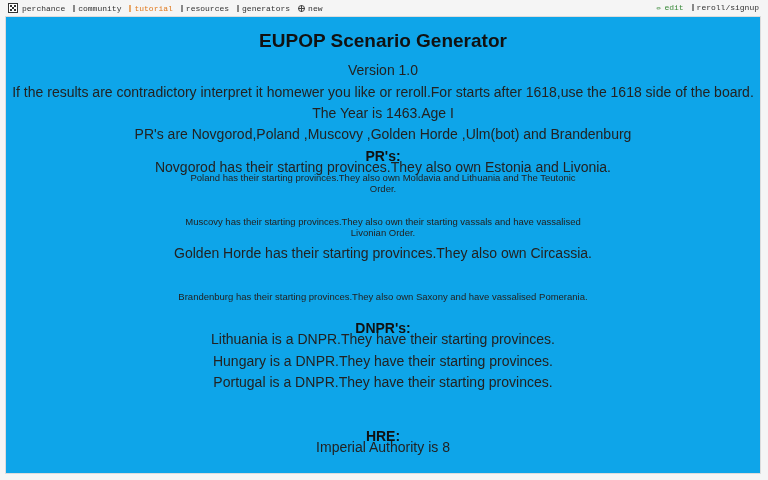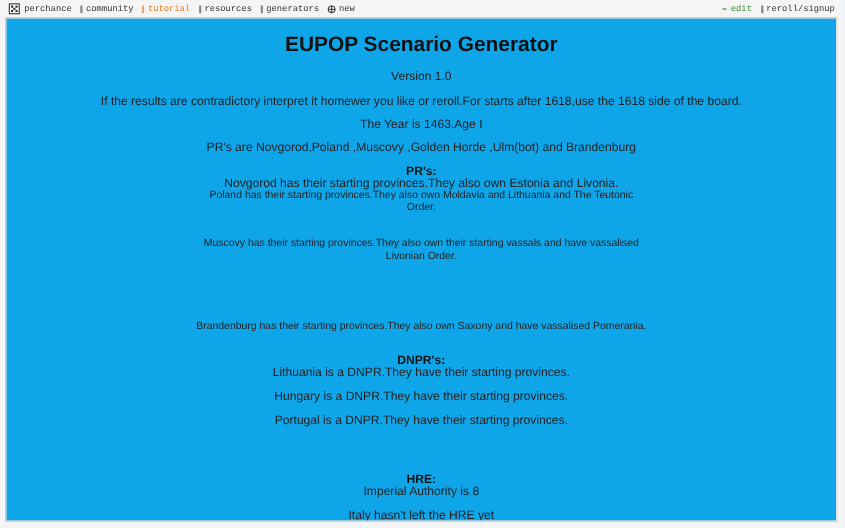--- a/index.html
+++ b/index.html
@@ -120,21 +120,21 @@
       position: absolute;
       left: 0; right: 0;
       top: 13px;
       font-size: 19px;
       font-weight: bold;
       color: #111;
     }
     .para {
       position: absolute;
       left: 0; right: 0;
-      font-size: 11px;
+      font-size: 14px;
       line-height: 11px;
       color: #222;
     }
     .block {
       position: absolute;
       left: 50%;
       transform: translateX(-50%);
       width: 410px;
       font-size: 9.5px;
       line-height: 11px;
@@ -198,23 +198,23 @@
 
   <div class="para" style="top:48px">Version 1.0</div>
   <div class="para" style="top:70px">If the results are contradictory interpret it homewer you like or reroll.For starts after 1618,use the 1618 side of the board.</div>
   <div class="para" style="top:91px">The Year is 1463.Age I</div>
   <div class="para" style="top:112px">PR's are Novgorod,Poland ,Muscovy ,Golden Horde ,Ulm(bot) and Brandenburg</div>
 
   <div class="para heading-b" style="top:134px">PR's:</div>
   <div class="para" style="top:145px">Novgorod has their starting provinces.They also own Estonia and Livonia.</div>
   <div class="block" style="top:155px">Poland has their starting provinces.They also own Moldavia and Lithuania and The Teutonic Order.</div>
   <div class="block" style="top:199px">Muscovy has their starting provinces.They also own their starting vassals and have vassalised Livonian Order.</div>
+  <div class="para" style="top:231px">Golden Horde has their starting provinces.They also own Circassia.</div>
   <div class="block" style="top:274px">Brandenburg has their starting provinces.They also own Saxony and have vassalised Pomerania.</div>
 
   <div class="para heading-b" style="top:306px">DNPR's:</div>
   <div class="para" style="top:317px">Lithuania is a DNPR.They have their starting provinces.</div>
   <div class="para" style="top:339px">Hungary is a DNPR.They have their starting provinces.</div>
   <div class="para" style="top:360px">Portugal is a DNPR.They have their starting provinces.</div>
 
   <div class="para heading-b" style="top:414px">HRE:</div>
   <div class="para" style="top:425px">Imperial Authority is 8</div>
-  <div class="para" style="top:447px">Italy hasn't left the HRE yet</div>
 </div>
 
 </body></html>

